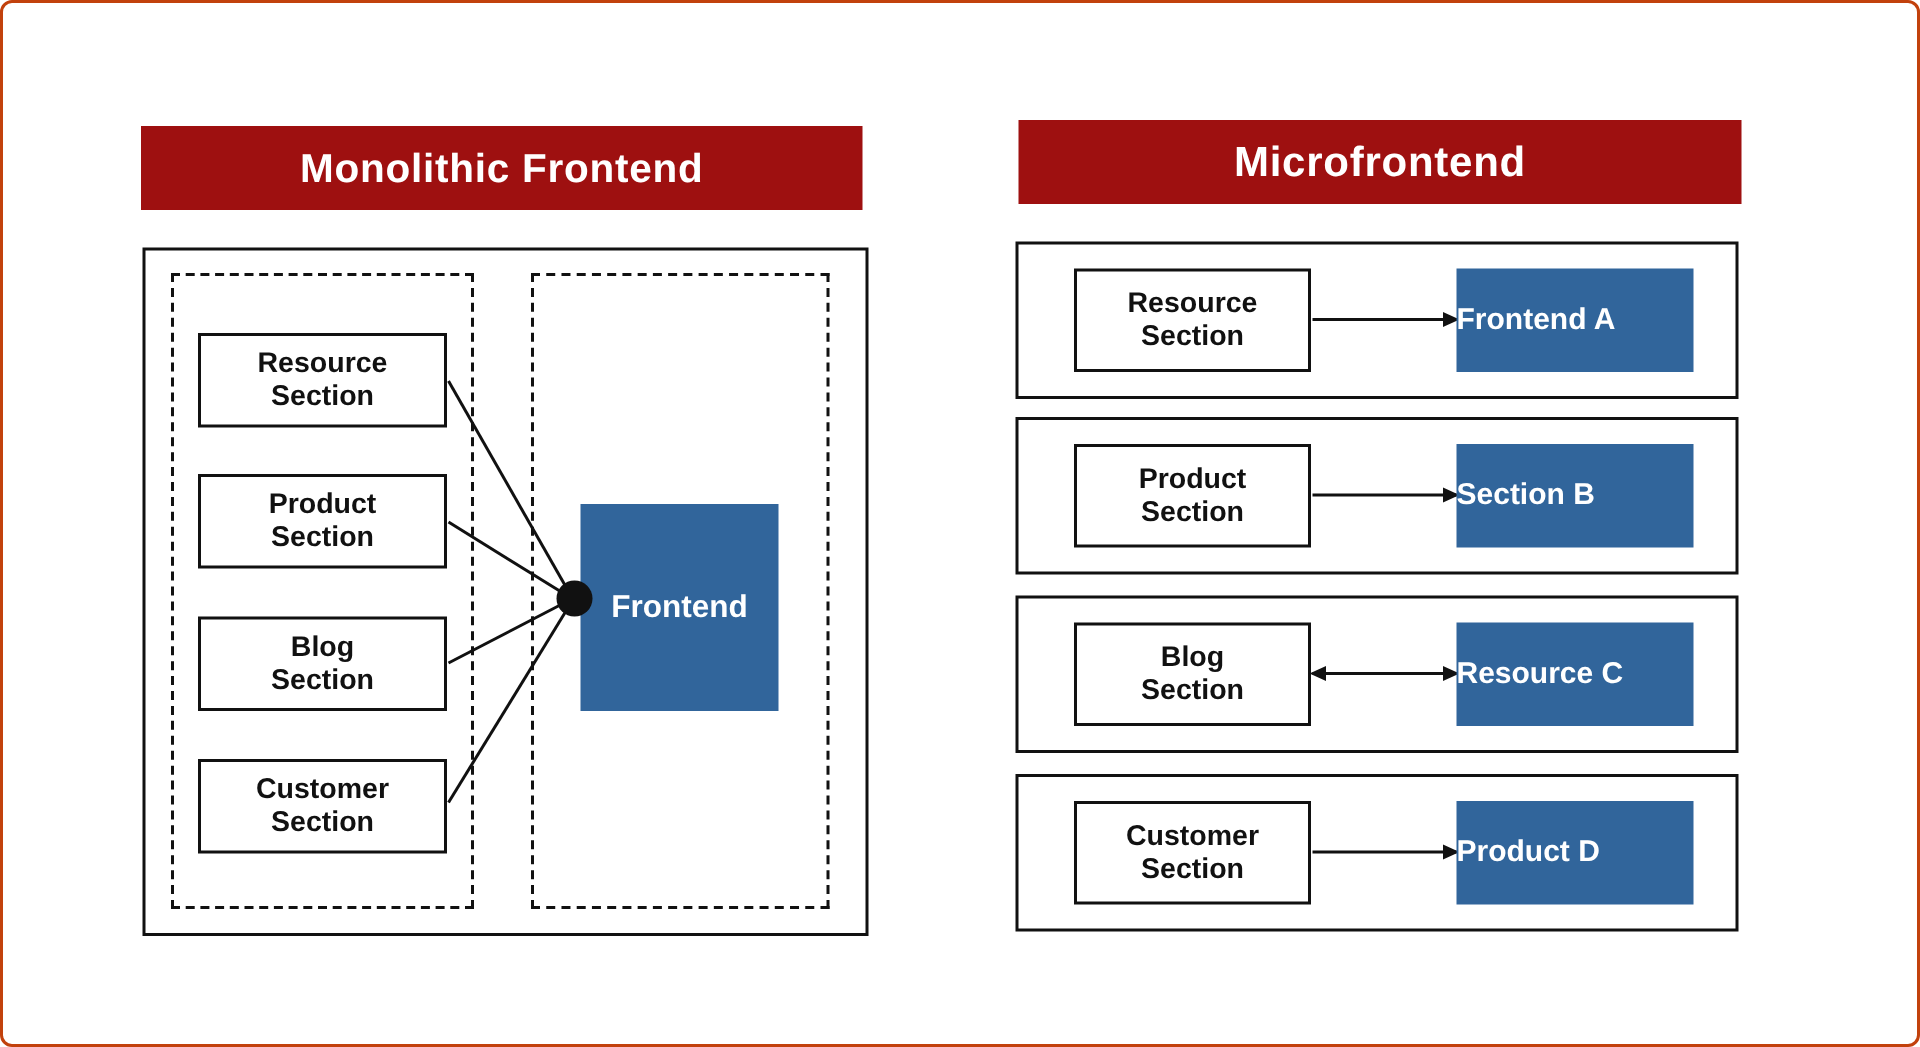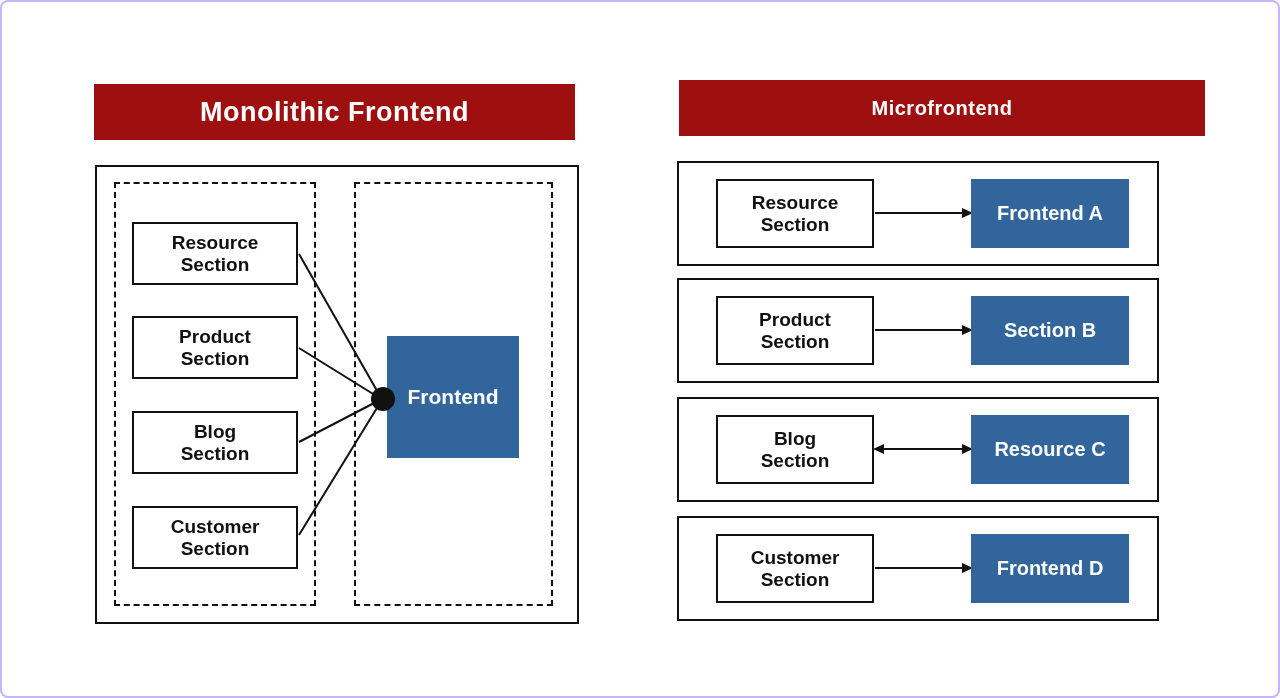--- a/index.html
+++ b/index.html
@@ -1,63 +1,63 @@
 <!DOCTYPE html>
 <html style="--banner-red: #9E1010; --box-blue: #31659B;"><head>
 <meta charset="utf-8">
 <style>
   html,body{margin:0;padding:0;background:#fff;}
   .canvas{
     position:relative;width:1280px;height:698px;background:#ffffff;
-    border:2px solid #c4b5fd;border-radius:8px;box-sizing:border-box;
+    border:2px solid #c2410c;border-radius:8px;box-sizing:border-box;
     font-family:"Liberation Sans",sans-serif;overflow:hidden;
   }
   
   .banner{
     position:absolute;background:var(--banner-red,#9E1010);color:#fff;
     font-weight:bold;font-size:27px;display:flex;align-items:center;justify-content:center;
     letter-spacing:.5px;
   }
   .banner.mono{left:92px;top:82px;width:481px;height:56px;}
-  .banner.micro{left:677px;top:78px;width:526px;height:56px;font-size:20px;}
+  .banner.micro{left:677px;top:78px;width:482px;height:56px;font-size:28px;}
 
   
   .mono-outer{position:absolute;left:93px;top:163px;width:484px;height:459px;
     border:2px solid #111;box-sizing:border-box;background:#fff;}
   .dashed{position:absolute;border:2px dashed #111;box-sizing:border-box;}
   .dashed.zone-a{left:112px;top:180px;width:202px;height:424px;}
   .dashed.zone-b{left:352px;top:180px;width:199px;height:424px;}
   .sec{
     position:absolute;left:130px;width:166px;height:63px;border:2px solid #111;
     background:#fff;box-sizing:border-box;z-index:2;
     display:flex;flex-direction:column;align-items:center;justify-content:center;
     font-weight:bold;font-size:19px;line-height:22px;color:#111;text-align:center;
   }
   .sec.s1{top:220px}.sec.s2{top:314px}.sec.s3{top:409px}.sec.s4{top:504px}
   .mono-frontend{
-    position:absolute;left:385px;top:334px;width:132px;height:122px;
+    position:absolute;left:385px;top:334px;width:132px;height:138px;
     background:var(--box-blue,#31659B);color:#fff;font-weight:bold;font-size:21px;
     display:flex;align-items:center;justify-content:center;z-index:2;
   }
   svg.connectors{position:absolute;left:0;top:0;z-index:3;pointer-events:none;}
 
   
   .mrow{position:absolute;left:675px;width:482px;height:105px;border:2px solid #111;
     box-sizing:border-box;background:#fff;}
   .mrow.r1{top:159px}.mrow.r2{top:276px}.mrow.r3{top:395px}.mrow.r4{top:514px}
   .msec{
     position:absolute;left:37px;top:16px;width:158px;height:69px;border:2px solid #111;
     box-sizing:border-box;background:#fff;
     display:flex;flex-direction:column;align-items:center;justify-content:center;
     font-weight:bold;font-size:19px;line-height:22px;color:#111;text-align:center;
   }
   .mfront{
     position:absolute;right:28px;top:16px;width:158px;height:69px;
     background:var(--box-blue,#31659B);color:#fff;font-weight:bold;font-size:20px;
-    display:flex;align-items:center;justify-content:center;
+    display:flex;align-items:center;
   }
   .arrow{position:absolute;left:196px;width:96px;top:49px;height:2px;background:#111;}
   .arrow::after{
     content:"";position:absolute;right:-2px;top:-4px;width:0;height:0;
     border-top:5px solid transparent;border-bottom:5px solid transparent;
     border-left:11px solid #111;
   }
   .arrow.double::before{
     content:"";position:absolute;left:-2px;top:-4px;width:0;height:0;
     border-top:5px solid transparent;border-bottom:5px solid transparent;
@@ -143,17 +143,17 @@
     </div>
   </div>
 
   <div class="mrow r4">
     <div class="msec">
       <span>Customer</span>
       <span>Section</span>
     </div>
     <div class="arrow"></div>
     <div class="mfront">
-      <span>Frontend D</span>
+      <span>Product D</span>
     </div>
   </div>
 
 </div>
 
 </body></html>

